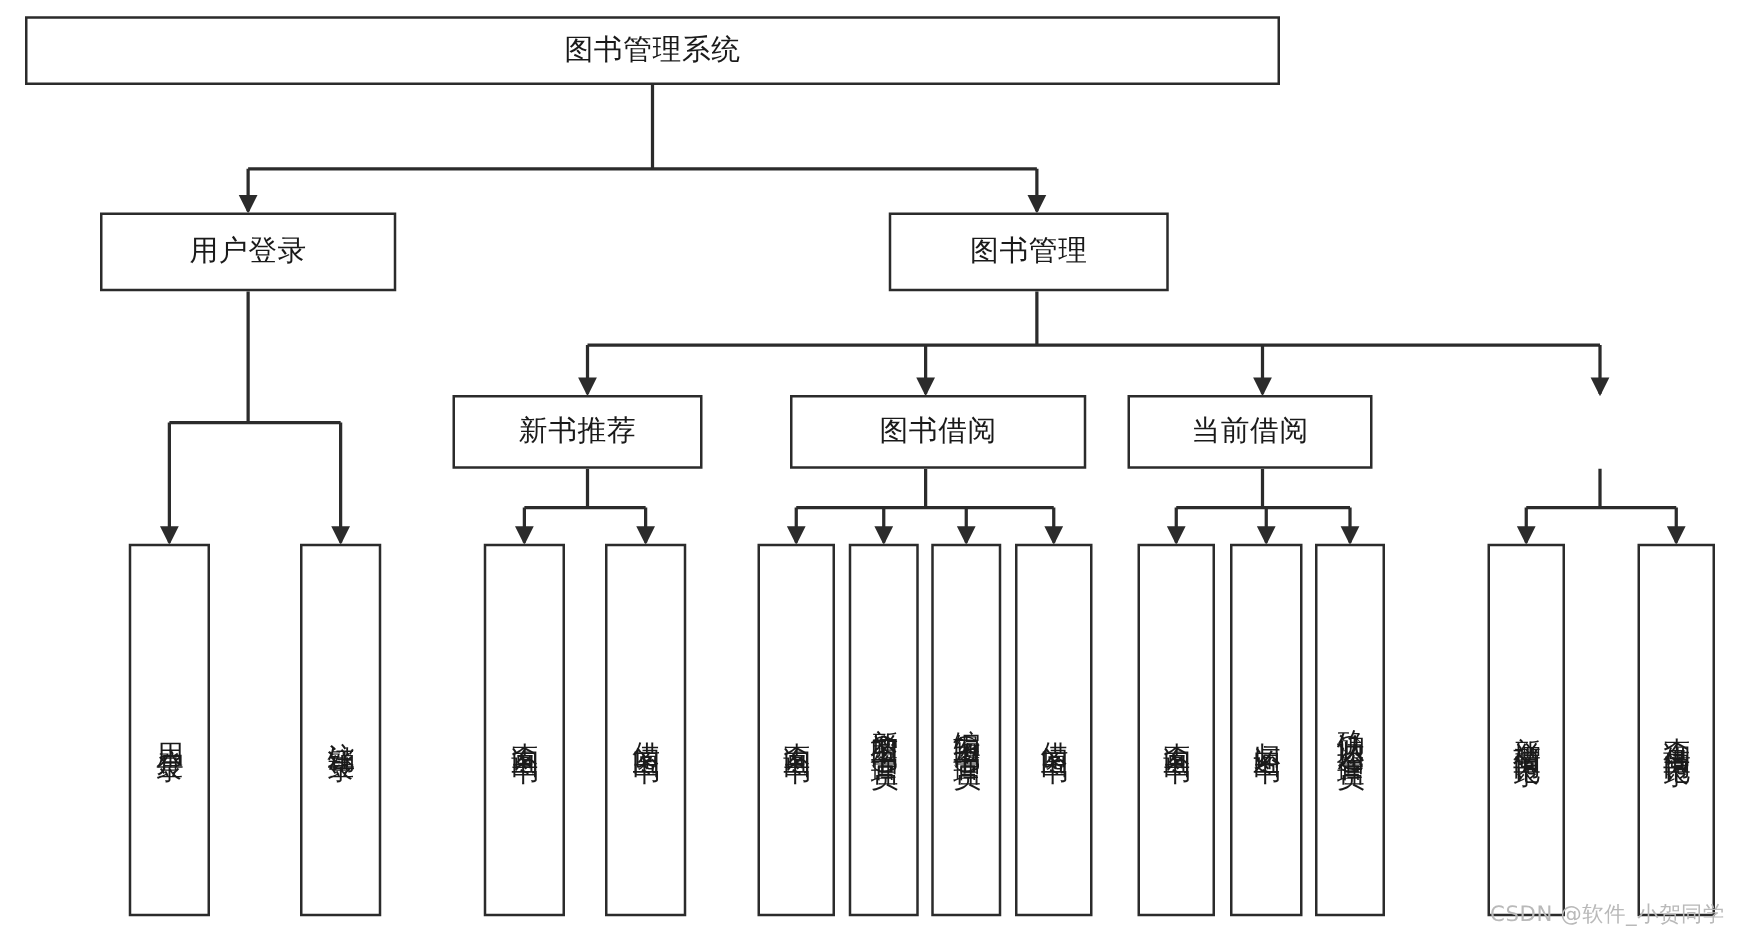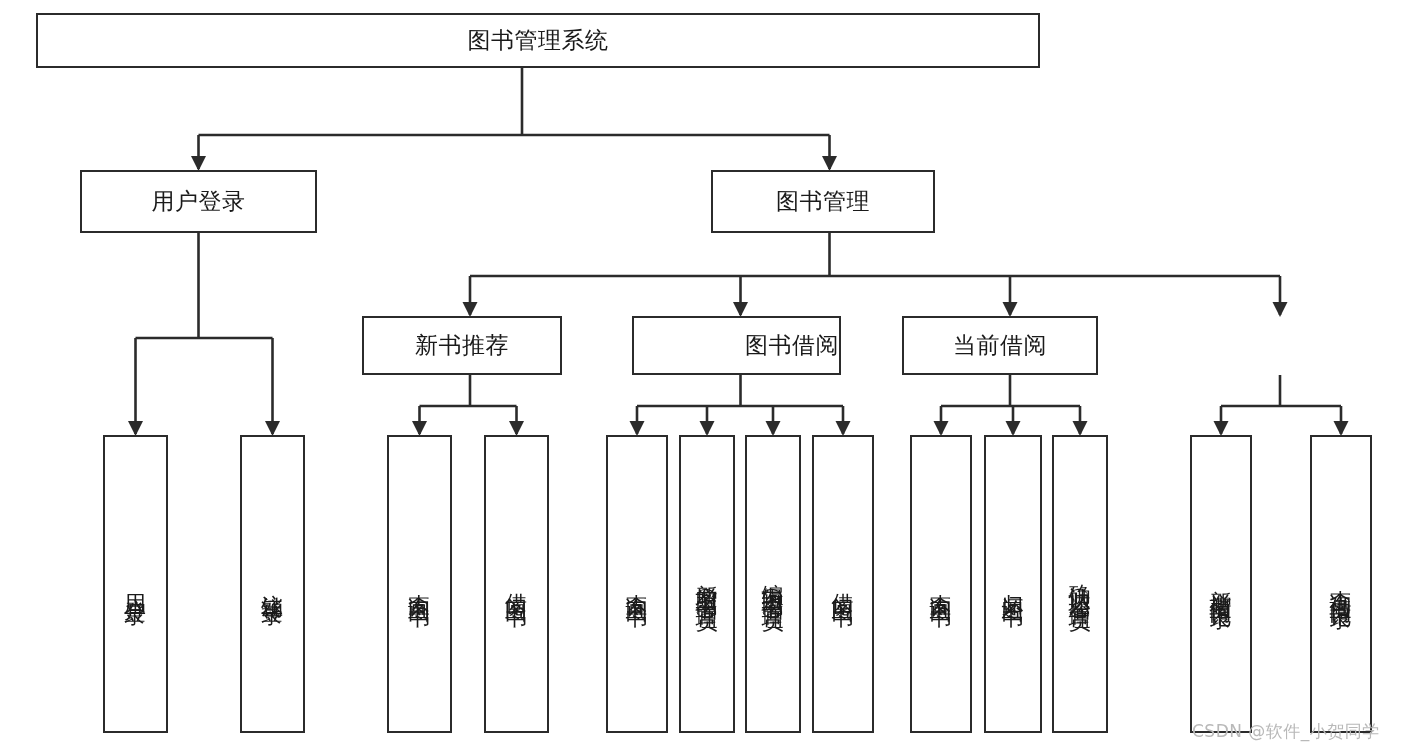--- a/index.html
+++ b/index.html
@@ -120,35 +120,35 @@
         <polygon points="1072.5,421 1087.5,421 1080,436" fill="#2b2b2b" stroke="none"></polygon>
         <line x1="1280" y1="375" x2="1280" y2="406"></line>
         <line x1="1221" y1="406" x2="1341" y2="406"></line>
         <line x1="1221" y1="406" x2="1221" y2="434"></line>
         <polygon points="1213.5,421 1228.5,421 1221,436" fill="#2b2b2b" stroke="none"></polygon>
         <line x1="1341" y1="406" x2="1341" y2="434"></line>
         <polygon points="1333.5,421 1348.5,421 1341,436" fill="#2b2b2b" stroke="none"></polygon>
       </g>
   </svg>
 
-  <div class="node-box" style="left: 20px; top: 13px; width: 1004px; height: 55px; margin-left: 16px;">
+  <div class="node-box" style="left: 20px; top: 13px; width: 1004px; height: 55px;">
     <span class="node-label-h">图书管理系统</span>
   </div>
 
   <div class="node-box" style="left: 80px; top: 170px; width: 237px; height: 63px;">
     <span class="node-label-h">用户登录</span>
   </div>
   <div class="node-box" style="left: 711px; top: 170px; width: 224px; height: 63px;">
     <span class="node-label-h">图书管理</span>
   </div>
 
   <div class="node-box" style="left: 362px; top: 316px; width: 200px; height: 59px;">
     <span class="node-label-h">新书推荐</span>
   </div>
-  <div class="node-box" style="left: 632px; top: 316px; width: 209px; height: 59px; justify-content: flex-end;">
+  <div class="node-box" style="left: 632px; top: 316px; width: 237px; height: 59px;">
     <span class="node-label-h">图书借阅</span>
   </div>
   <div class="node-box" style="left: 902px; top: 316px; width: 196px; height: 59px; align-items: center;">
     <span class="node-label-h">当前借阅</span>
   </div>
 
   <div class="node-box" style="left: 103px; top: 435px; width: 65px; height: 298px;">
     <span class="node-label-v">用户登录</span>
   </div>
   <div class="node-box" style="left: 240px; top: 435px; width: 65px; height: 298px;">

